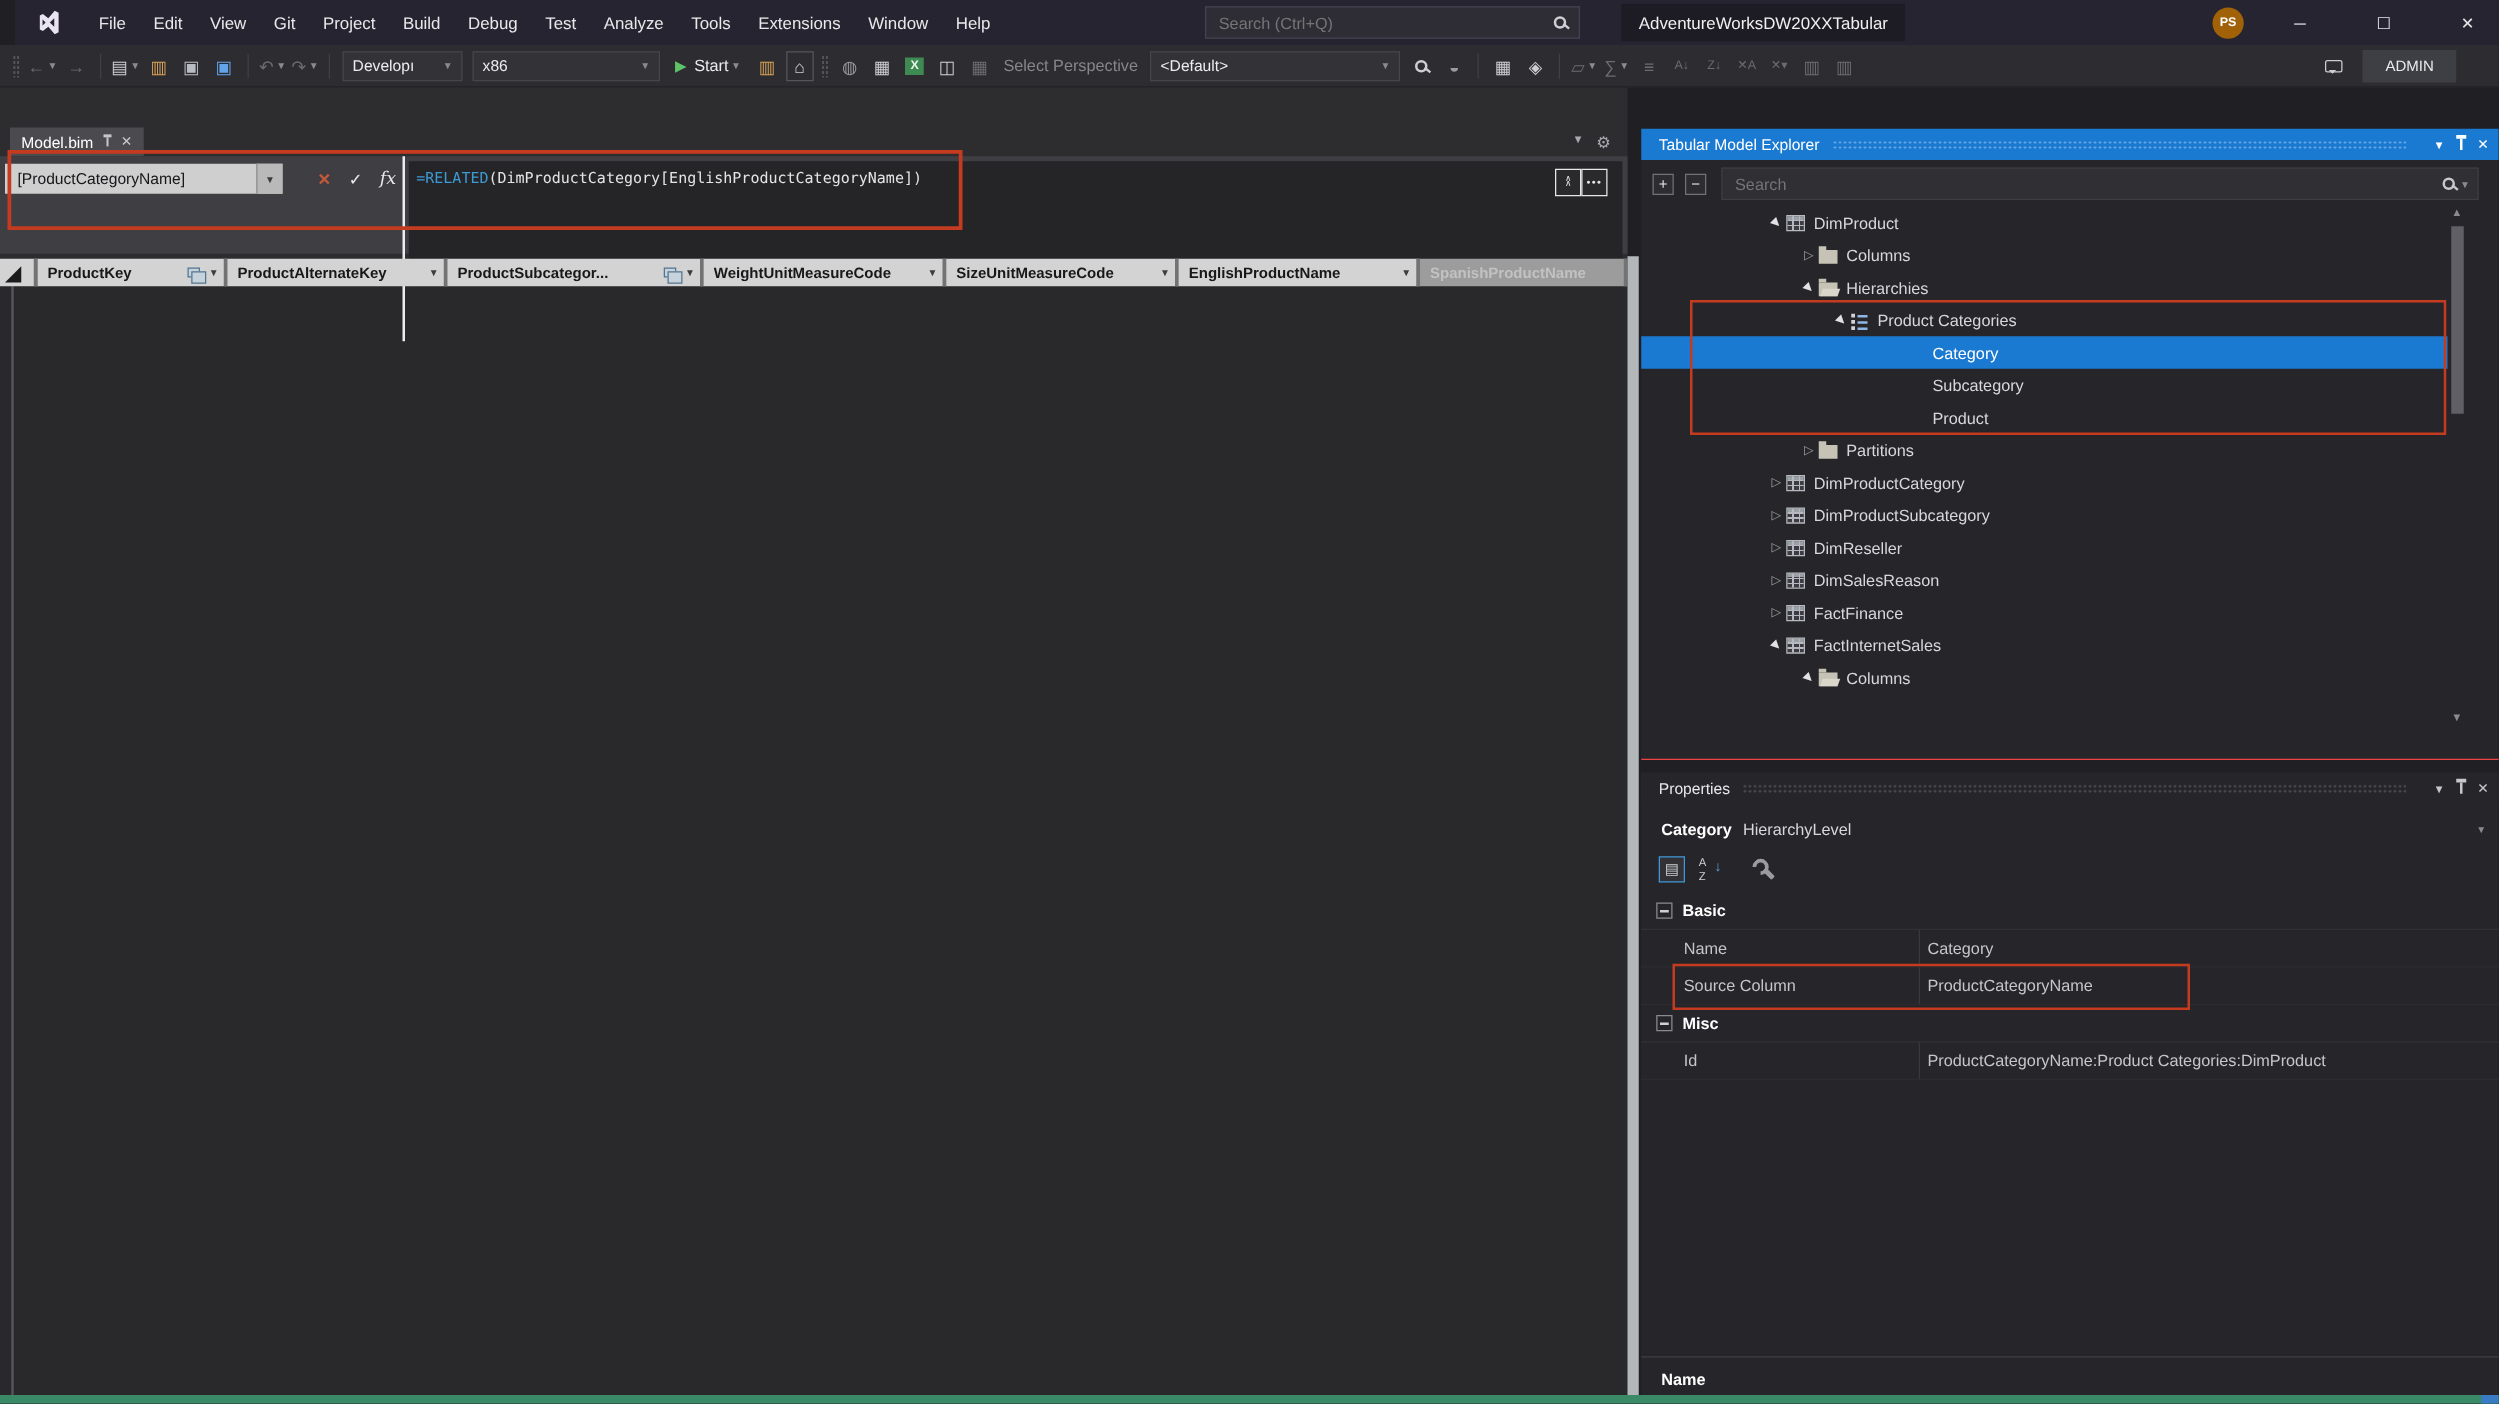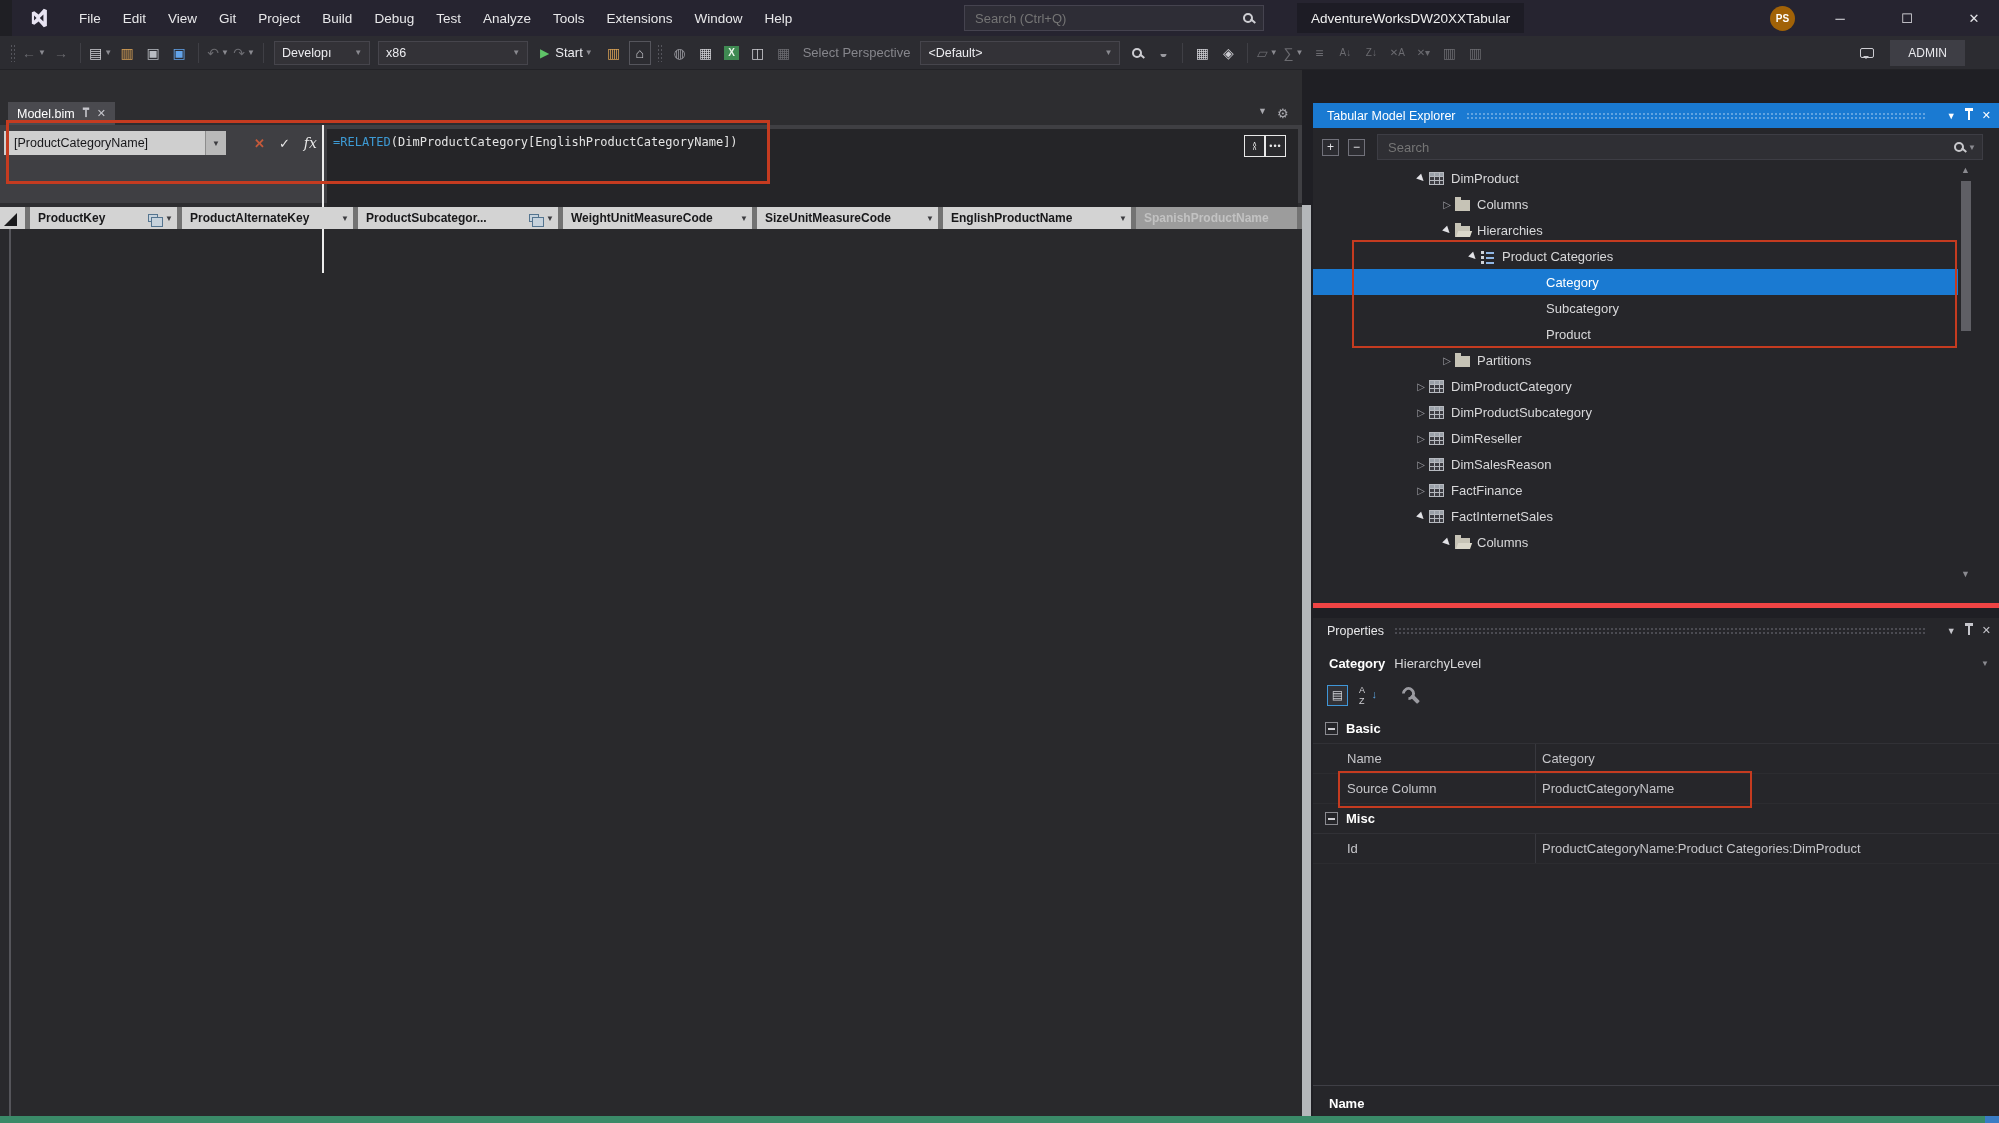--- a/index.html
+++ b/index.html
@@ -77,42 +77,42 @@
   #formula-text { padding:6px 0 0 6px; font-family:"DejaVu Sans Mono", monospace; font-size:12px; white-space:nowrap;}
   #formula-text .kw { color:#3d9ad4; }
   #formula-text .rest { color:#e4e4e4; }
   #fx-ctrls { position:absolute; right:12px; top:6px; display:flex; }
   .fxc { width:21px; height:22px; border:1px solid #e8e8e8; background:#2a2a2d; color:#e8e8e8;
          display:flex; align-items:center; justify-content:center; }
   .fxc.up { font-size:7px; line-height:4px; flex-direction:column; }
   .fxc.more { font-size:9px; letter-spacing:1px; }
   
   #grid-header { position:absolute; left:0; top:137px; height:22px; display:flex; z-index:4;}
-  .ghc { height:22px; background:#d3d3d3; border-right:5px solid #737373; display:flex; align-items:center;
+  .ghc { height:22px; background:#d3d3d3; border-right:3px solid #737373; display:flex; align-items:center;
          font-size:12px; font-weight:600; color:#18181a; padding:0 4px 0 8px; overflow:hidden; white-space:nowrap;}
   .ghc .lbl { flex:1; overflow:hidden; }
   .ghc.dis { background:#9c9c9c; color:#c2c2c2; }
   .h-dd { font-size:8px; color:#3c3c40; margin-left:4px; }
   .h-link { position:relative; width:10px; height:8px; border:1px solid #54748f; background:#c6d2dc; margin:0 3px; flex:none;}
   .h-link::after { content:''; position:absolute; left:2px; top:2px; width:10px; height:8px; border:1px solid #54748f; background:#c6d2dc; }
   #corner-cell { width:30px; position:relative; }
   #corner-cell::before { content:''; position:absolute; left:4px; bottom:3px; border-style:solid;
                          border-width:0 0 13px 13px; border-color:transparent transparent #1b1b1d transparent; }
   #grid-body { position:absolute; left:0; top:159px; width:1302px; bottom:7px; background:#29292c; }
   #grid-body .rowline { position:absolute; left:9px; top:0; bottom:0; width:2px; background:#55555a; }
   #ed-scroll { position:absolute; left:1302px; top:205px; width:9px; height:911px; background:#b4b7ba; }
 
   
   .pane { position:absolute; left:1313px; width:686px; background:#26262a; }
   .pane-title { height:25px; display:flex; align-items:center; padding:0 8px 0 14px; font-size:12.5px; }
   .pane-title .t { white-space:nowrap; }
   .pane-title .dots { flex:1; height:8px; margin:0 10px;
       background-image:radial-gradient(currentColor 0.8px, transparent 0.9px); background-size:4px 4px; opacity:.55; }
   .pane-title .ic { margin-left:12px; display:flex; align-items:center; font-size:11px; }
-  #tme { top:103px; height:505px; border-bottom:5px solid #ef4444; }
+  #tme { top:103px; height:505px; border-bottom:1px solid #ef4444; }
   #tme .pane-title { background:#1a7ad2; color:#fff; }
   #props { top:618px; height:505px; }
   #props .pane-title { background:#26262a; color:#e8e8ea; }
   #props .pane-title .dots { color:#6a6a72; }
 
   #tme-toolbar { position:absolute; left:0; top:30px; width:100%; height:28px; display:flex; align-items:center; }
   .pm-btn { width:17px; height:17px; border:1px solid #71717a; background:#2c2c31; color:#e4e4e8;
             font-size:12px; line-height:14px; text-align:center; margin-left:9px; flex:none;}
   #tme-search { margin:0 16px 0 12px; flex:1; height:26px; background:#2f2f34; border:1px solid #3d3d44;
                 display:flex; align-items:center; color:#9aa0a6; }

